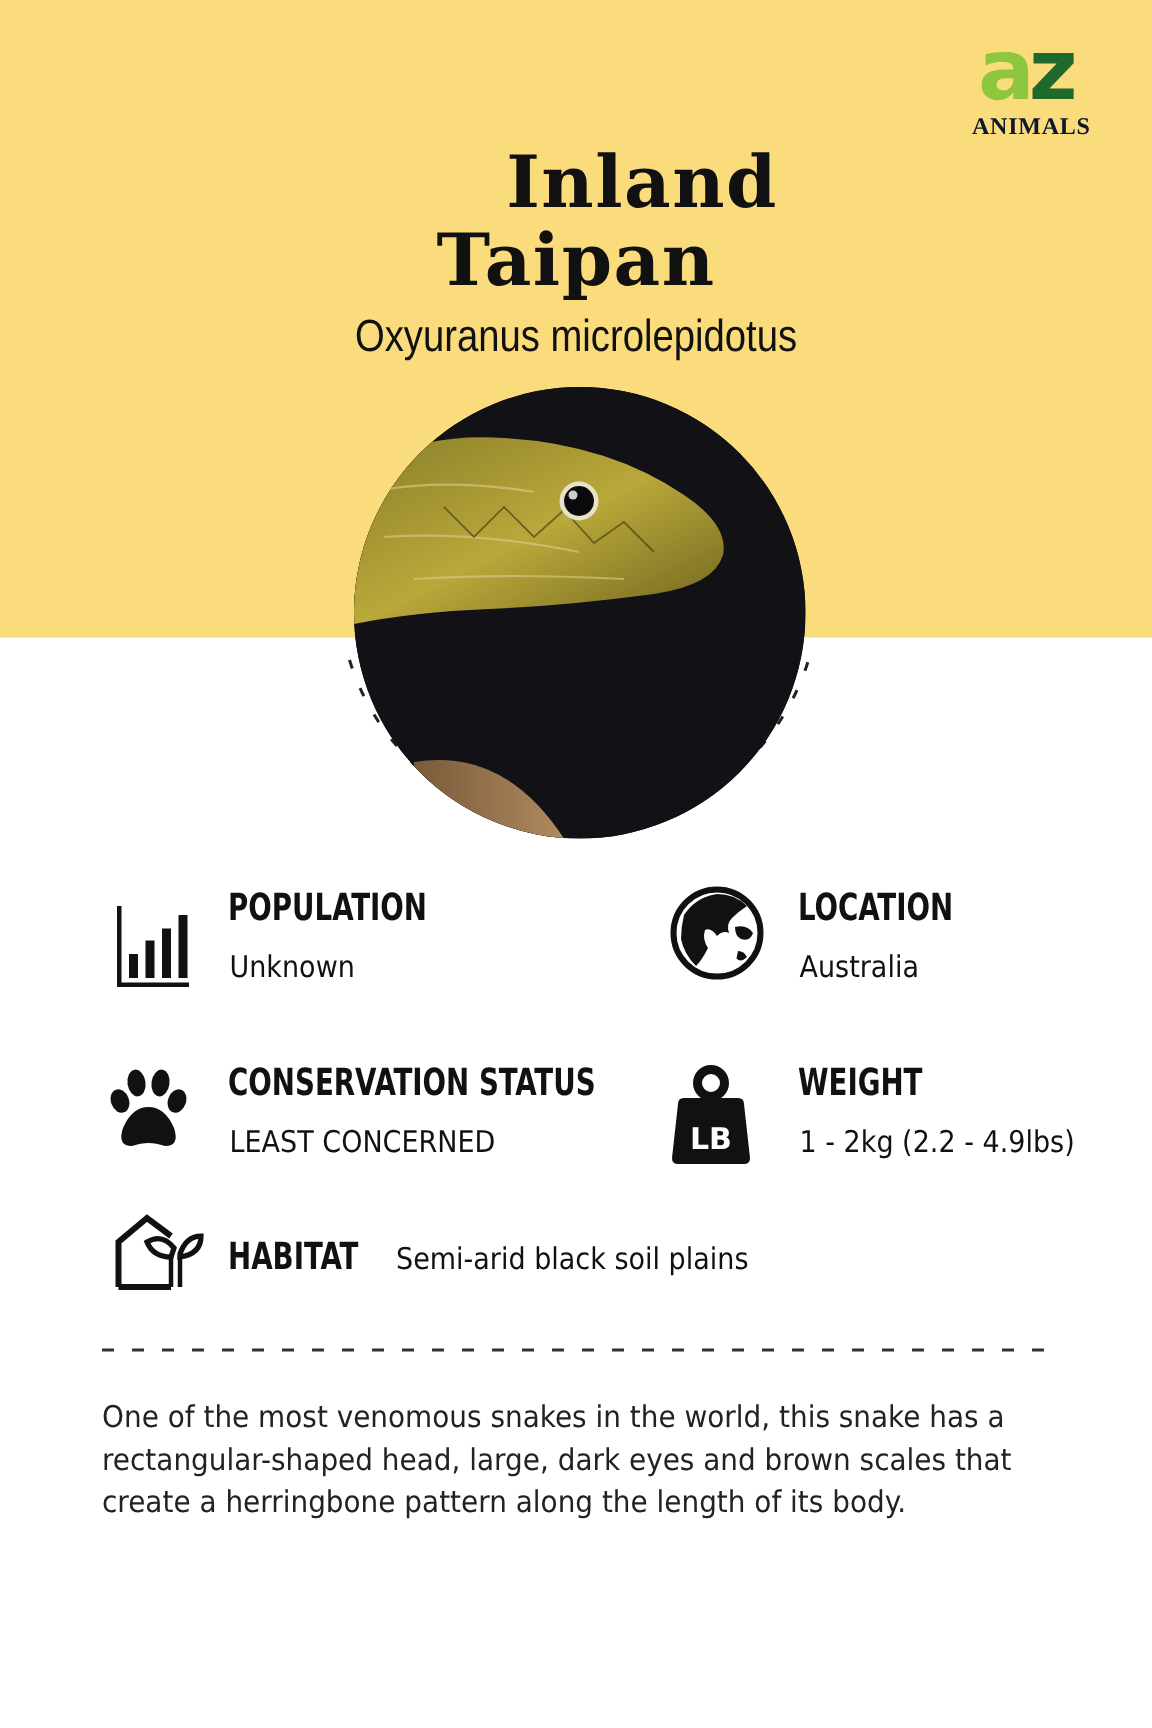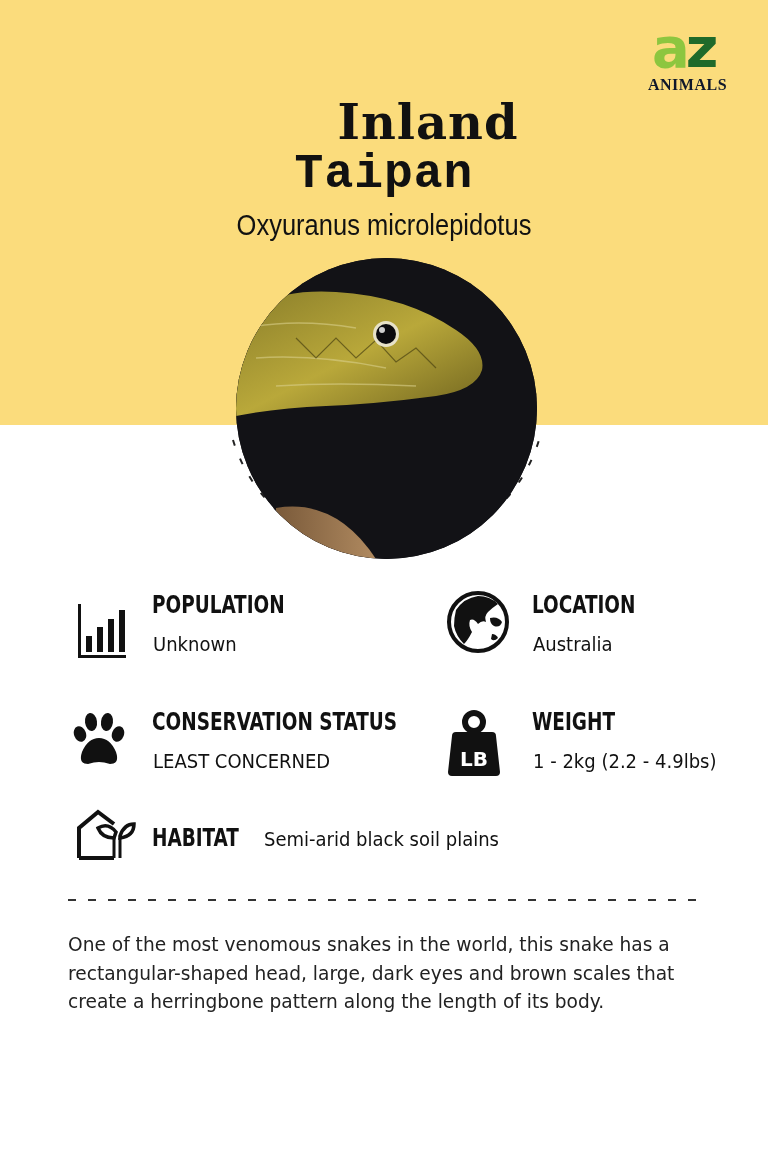--- a/index.html
+++ b/index.html
@@ -9,21 +9,21 @@
   .top-band { position: absolute; left: 0; top: 0; width: 768px; height: 425px; background: #fbdc7c; }
 
   .logo { position: absolute; left: 646px; top: 22px; width: 100px; height: 80px; }
   .logo .az { position: absolute; left: 6px; top: 0; font-family: "DejaVu Sans", sans-serif; font-weight: 900; font-size: 56px; line-height: 52px; letter-spacing: -4px; }
   .logo .az .a { color: #8dc63f; }
   .logo .az .z { color: #1f6a2a; }
   .logo .animals { position: absolute; left: 2px; top: 54px; font-family: Liberation Serif, serif; font-weight: bold; font-size: 16px; color: #0f172a; letter-spacing: 0.5px; }
 
   .title { position: absolute; left: 0; width: 768px; text-align: center; font-family: "DejaVu Serif", serif; font-weight: 900; font-size: 48px; line-height: 52px; color: #111; letter-spacing: 1px; }
   .title.l1 { top: 96px; margin-left: 44px; }
-  .title.l2 { top: 148px; font-family: Liberation Mono, monospace; }
+  .title.l2 { top: 148px; }
   .sci { position: absolute; left: 0; top: 208px; width: 768px; text-align: center; font-family: "Liberation Sans Narrow", "Liberation Sans", sans-serif; font-size: 30px; color: #111; transform: scaleX(0.85); }
 
   .dash-ring { position: absolute; left: 221px; top: 242px; width: 330px; height: 330px; }
   .photo { position: absolute; left: 236px; top: 258px; width: 301px; height: 301px; border-radius: 50%; background: #111114; overflow: hidden; }
   .photo svg { width: 100%; height: 100%; display: block; }
 
   .fact { position: absolute; }
   .fact .icon { position: absolute; }
   .fact .label { position: absolute; font-family: "DejaVu Sans Condensed", "DejaVu Sans", sans-serif; font-weight: bold; font-size: 25px; color: #111; letter-spacing: 0; transform-origin: left top; transform: scaleX(0.82); white-space: nowrap; }
   .fact .value { position: absolute; font-family: "DejaVu Sans", sans-serif; font-size: 20px; color: #111; transform-origin: left top; transform: scaleX(0.9); white-space: nowrap; }

